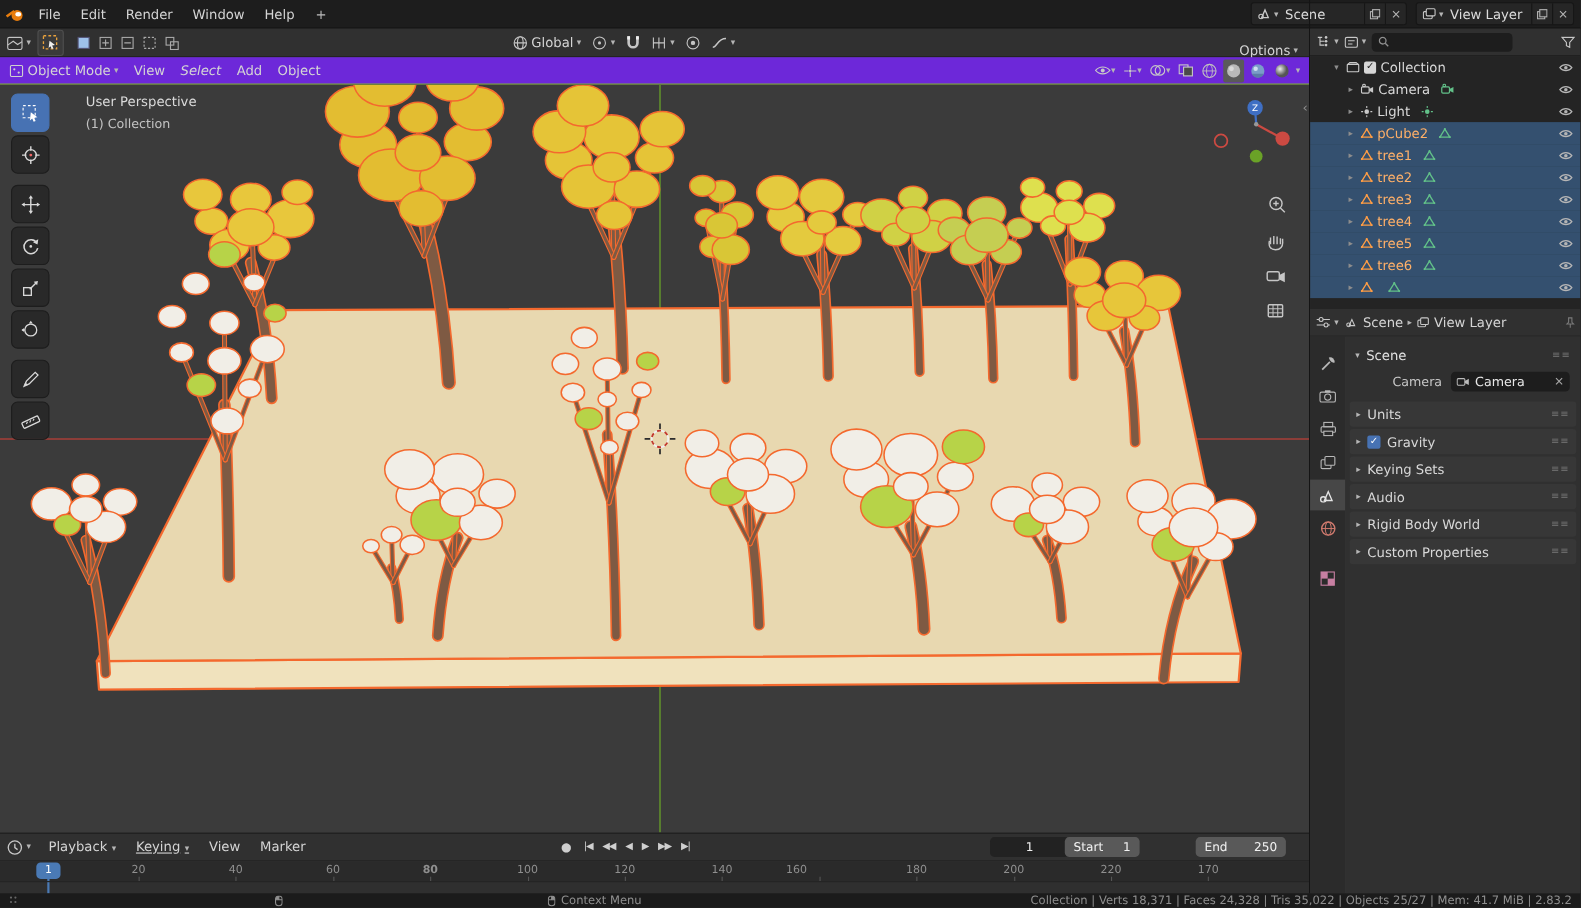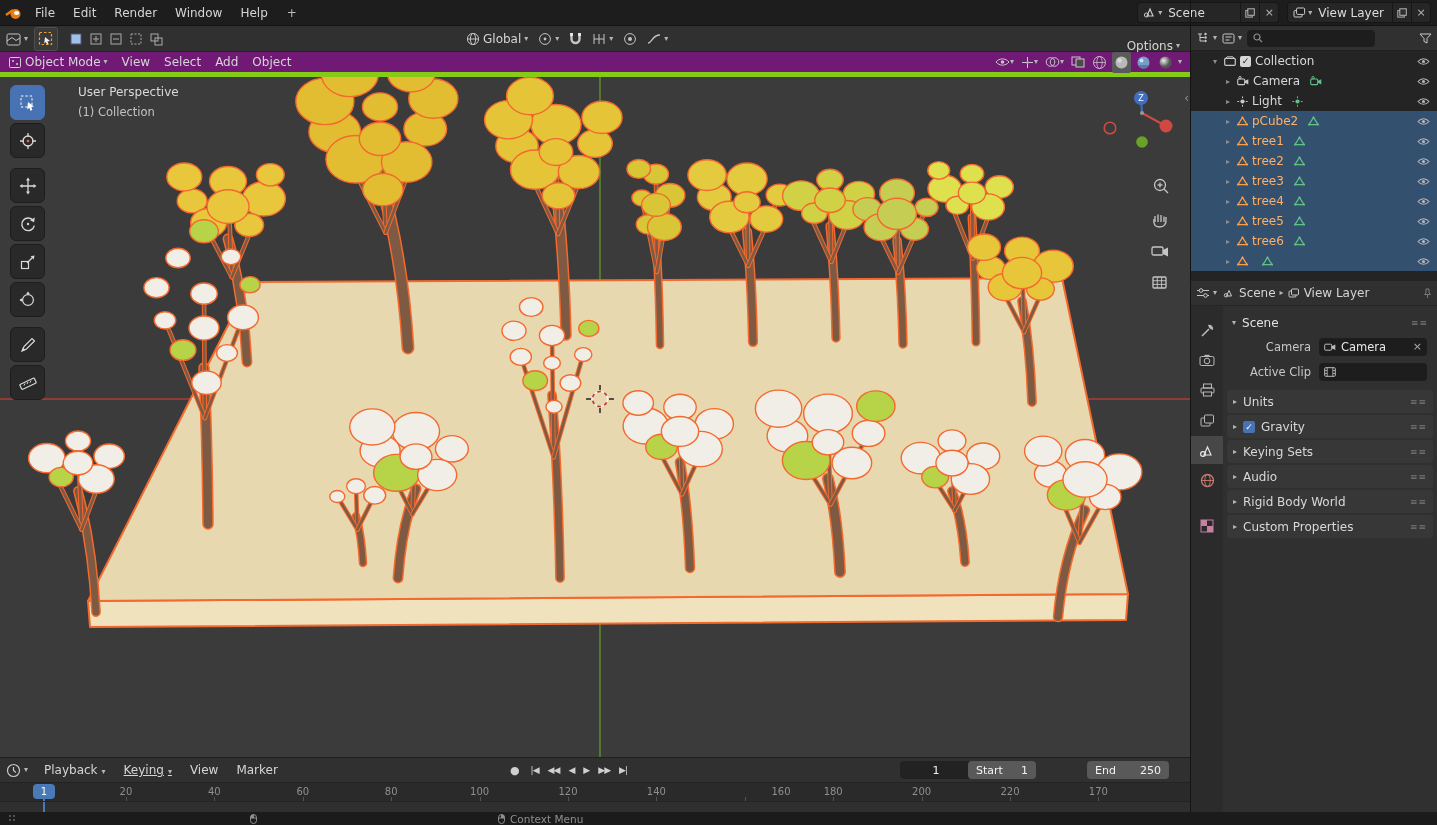--- a/index.html
+++ b/index.html
@@ -26,22 +26,22 @@
             border-bottom:1px solid #232323;box-sizing:border-box}
   .tsleft{position:absolute;left:6px;top:0;height:26px;display:flex;align-items:center;gap:6px}
   .tsmid{position:absolute;left:466px;top:0;height:26px;display:flex;align-items:center;gap:10px}
   .tsright{position:absolute;right:10px;top:13px;height:26px;display:flex;align-items:flex-start}
   .dd{display:flex;align-items:center;gap:3px;color:#d5d5d5;white-space:nowrap}
   .tool-thumb{width:22px;height:22px;border:1px solid #4f4f4f;border-radius:3px;background:#3a3a3a;
               display:flex;align-items:center;justify-content:center}
   .modes{display:flex;gap:3px;margin-left:4px}
   .mode-ic{width:17px;height:17px;display:flex;align-items:center;justify-content:center;border-radius:2px}
   
-  .vp-header{position:absolute;left:0;top:52px;width:1190px;height:25px;background:#701a75;display:flex;
-             padding:0 8px;box-sizing:border-box;border-bottom:5px solid #84cc16}
+  .vp-header{position:absolute;left:0;top:52px;width:1190px;height:25px;background:#6d28d9;display:flex;
+             padding:0 8px;box-sizing:border-box;border-bottom:1px solid #84cc16}
   .vph-left{display:flex;align-items:center;gap:14px}
   .vph-right{margin-left:auto;display:flex;align-items:center;gap:3px}
   .sh-btn{height:21px;display:flex;align-items:center;justify-content:center;border-radius:2px;padding:0 2px}
   .sh-btn.active{background:#5a5a5a}
   
   .viewport{position:absolute;left:0;top:77px;width:1190px;height:680px;overflow:hidden;background:#3b3b3b}
   .vp-overlay{position:absolute;left:78px;top:9px;color:#dadada;line-height:1.1}
   .vp-overlay .l2{color:#c3c3c3;margin-top:7px;font-size:11.5px}
   .vtools{position:absolute;left:10px;top:8px;display:flex;flex-direction:column;gap:3px}
   .vtool{width:33px;height:33px;background:rgba(40,40,40,.93);border:1px solid #1d1d1d;border-radius:6px;
@@ -273,21 +273,21 @@
         <svg width="14" height="13" viewBox="0 0 14 13">
             <rect x="1.5" y="1.5" width="11" height="10" rx="1" fill="none" stroke="#cfcfcf"></rect>
             <circle cx="5" cy="5" r="1" fill="#cfcfcf"></circle>
             <circle cx="9" cy="8" r="1" fill="#cfcfcf"></circle>
           </svg>
         <span>Object Mode</span>
         <span class="caret">▾</span>
       </span>
       <span id="vp-menus" style="display:flex;gap:14px">
           <span style="color: rgb(213, 213, 213);">View</span>
-          <span style="color: rgb(213, 213, 213);">Select</span>
+          <span style="color: rgb(213, 213, 213); font-style: italic;">Select</span>
           <span style="color: rgb(213, 213, 213);">Add</span>
           <span style="color: rgb(213, 213, 213);">Object</span>
         </span>
     </div>
     <div class="vph-right">
       <span class="sh-btn">
         <svg width="15" height="10" viewBox="0 0 15 10">
             <path d="M1 5 C4.5 0.8 10.5 0.8 14 5 C10.5 9.2 4.5 9.2 1 5 Z" fill="none" stroke="#c8c8c8"></path>
             <circle cx="7.5" cy="5" r="1.8" fill="#c8c8c8"></circle>
           </svg>
@@ -817,29 +817,29 @@
   </div>
   <div class="tl-ruler" id="ruler">
     <span class="playhead-cap">1</span>
     <span class="playhead-line"></span>
   <span class="tick-num" style="left: 125.98px;">20</span>
       <span style="position: absolute; left: 125.98px; bottom: 0px; width: 1px; height: 4px; background: rgb(85, 85, 85);"></span>
       <span class="tick-num" style="left: 214.38px;">40</span>
       <span style="position: absolute; left: 214.38px; bottom: 0px; width: 1px; height: 4px; background: rgb(85, 85, 85);"></span>
       <span class="tick-num" style="left: 302.78px;">60</span>
       <span style="position: absolute; left: 302.78px; bottom: 0px; width: 1px; height: 4px; background: rgb(85, 85, 85);"></span>
-      <span class="tick-num" style="left: 391.18px;">80</span>
+      <span class="tick-num" style="left: 391.18px; font-weight: bold;">80</span>
       <span style="position: absolute; left: 391.18px; bottom: 0px; width: 1px; height: 4px; background: rgb(85, 85, 85);"></span>
       <span class="tick-num" style="left: 479.58px;">100</span>
       <span style="position: absolute; left: 479.58px; bottom: 0px; width: 1px; height: 4px; background: rgb(85, 85, 85);"></span>
       <span class="tick-num" style="left: 567.98px;">120</span>
       <span style="position: absolute; left: 567.98px; bottom: 0px; width: 1px; height: 4px; background: rgb(85, 85, 85);"></span>
       <span class="tick-num" style="left: 656.38px;">140</span>
       <span style="position: absolute; left: 656.38px; bottom: 0px; width: 1px; height: 4px; background: rgb(85, 85, 85);"></span>
-      <span class="tick-num" style="left: 781px; text-align: right;">160</span>
+      <span class="tick-num" style="left: 724px; text-align: right;">160</span>
       <span style="position: absolute; left: 744.78px; bottom: 0px; width: 1px; height: 4px; background: rgb(85, 85, 85);"></span>
       <span class="tick-num" style="left: 833.18px;">180</span>
       <span style="position: absolute; left: 833.18px; bottom: 0px; width: 1px; height: 4px; background: rgb(85, 85, 85);"></span>
       <span class="tick-num" style="left: 921.58px;">200</span>
       <span style="position: absolute; left: 921.58px; bottom: 0px; width: 1px; height: 4px; background: rgb(85, 85, 85);"></span>
       <span class="tick-num" style="left: 1009.98px;">220</span>
       <span style="position: absolute; left: 1009.98px; bottom: 0px; width: 1px; height: 4px; background: rgb(85, 85, 85);"></span>
       <span class="tick-num" style="left: 1098.38px;">170</span>
       <span style="position: absolute; left: 1098.38px; bottom: 0px; width: 1px; height: 4px; background: rgb(85, 85, 85);"></span>
     </div>
@@ -864,20 +864,21 @@
         </svg>
     </span>
     <span class="sb-hint">
       <svg width="7" height="10" viewBox="0 0 7 10">
           <rect x="0.5" y="0.5" width="6" height="9" rx="3" fill="none" stroke="#8f8f8f"></rect>
           <path d="M0.5 4 H6.5 M3.5 0.5 V4" stroke="#8f8f8f"></path>
           <path d="M6.5 3.8 a3 3 0 0 0 -3-3.3 V4 H6.5Z" fill="#8f8f8f"></path>
         </svg>
       <span>Context Menu</span>
     </span>
+    <span class="sb-stats">Collection | Verts 18,371 | Faces 24,328 | Tris 35,022 | Objects 25/27 | Mem: 41.7 MiB | 2.83.2</span>
   </div>
 
   <div class="colsep"></div>
 
   <div class="ol-header">
     <span class="dd">
       <svg width="14" height="12" viewBox="0 0 14 12">
           <path d="M2 2 H6 M4 2 V9 H8 M4 5.5 H8" stroke="#c8c8c8" fill="none"></path>
           <circle cx="9.5" cy="2" r="1.2" fill="#c8c8c8"></circle>
           <circle cx="9.5" cy="5.5" r="1.2" fill="#c8c8c8"></circle>
@@ -1274,29 +1275,20 @@
     </div>
     <div class="prow">
       <span class="plabel">Camera</span>
       <span class="pfield">
         <svg width="12" height="9" viewBox="0 0 12 9">
             <rect x="0.7" y="2.2" width="7" height="6" rx="1" fill="none" stroke="#bbb"></rect>
             <path d="M7.7 4.3 L11.3 2.4 V8 L7.7 6.2 Z" fill="#bbb"></path>
           </svg>
         <span>Camera</span>
         <span class="fx">×</span>
-      </span>
-    </div>
-    <div class="prow">
-      <span class="plabel">Active Clip</span>
-      <span class="pfield">
-        <svg width="12" height="10" viewBox="0 0 12 10">
-            <rect x="0.7" y="0.7" width="10.6" height="8.6" rx="1" fill="none" stroke="#bbb"></rect>
-            <path d="M3.2 0.7 V9.3 M8.8 0.7 V9.3 M0.7 3.5 H3.2 M0.7 6.5 H3.2 M8.8 3.5 H11.3 M8.8 6.5 H11.3" stroke="#bbb" stroke-width="0.8"></path>
-          </svg>
       </span>
     </div>
     <div id="prop-sections" style="margin-top:6px">
         <div class="psec">
           <span class="caret">▸</span>
           <span>Units</span>
           <span class="handle">≡≡</span>
         </div>
         <div class="psec">
           <span class="caret">▸</span>

